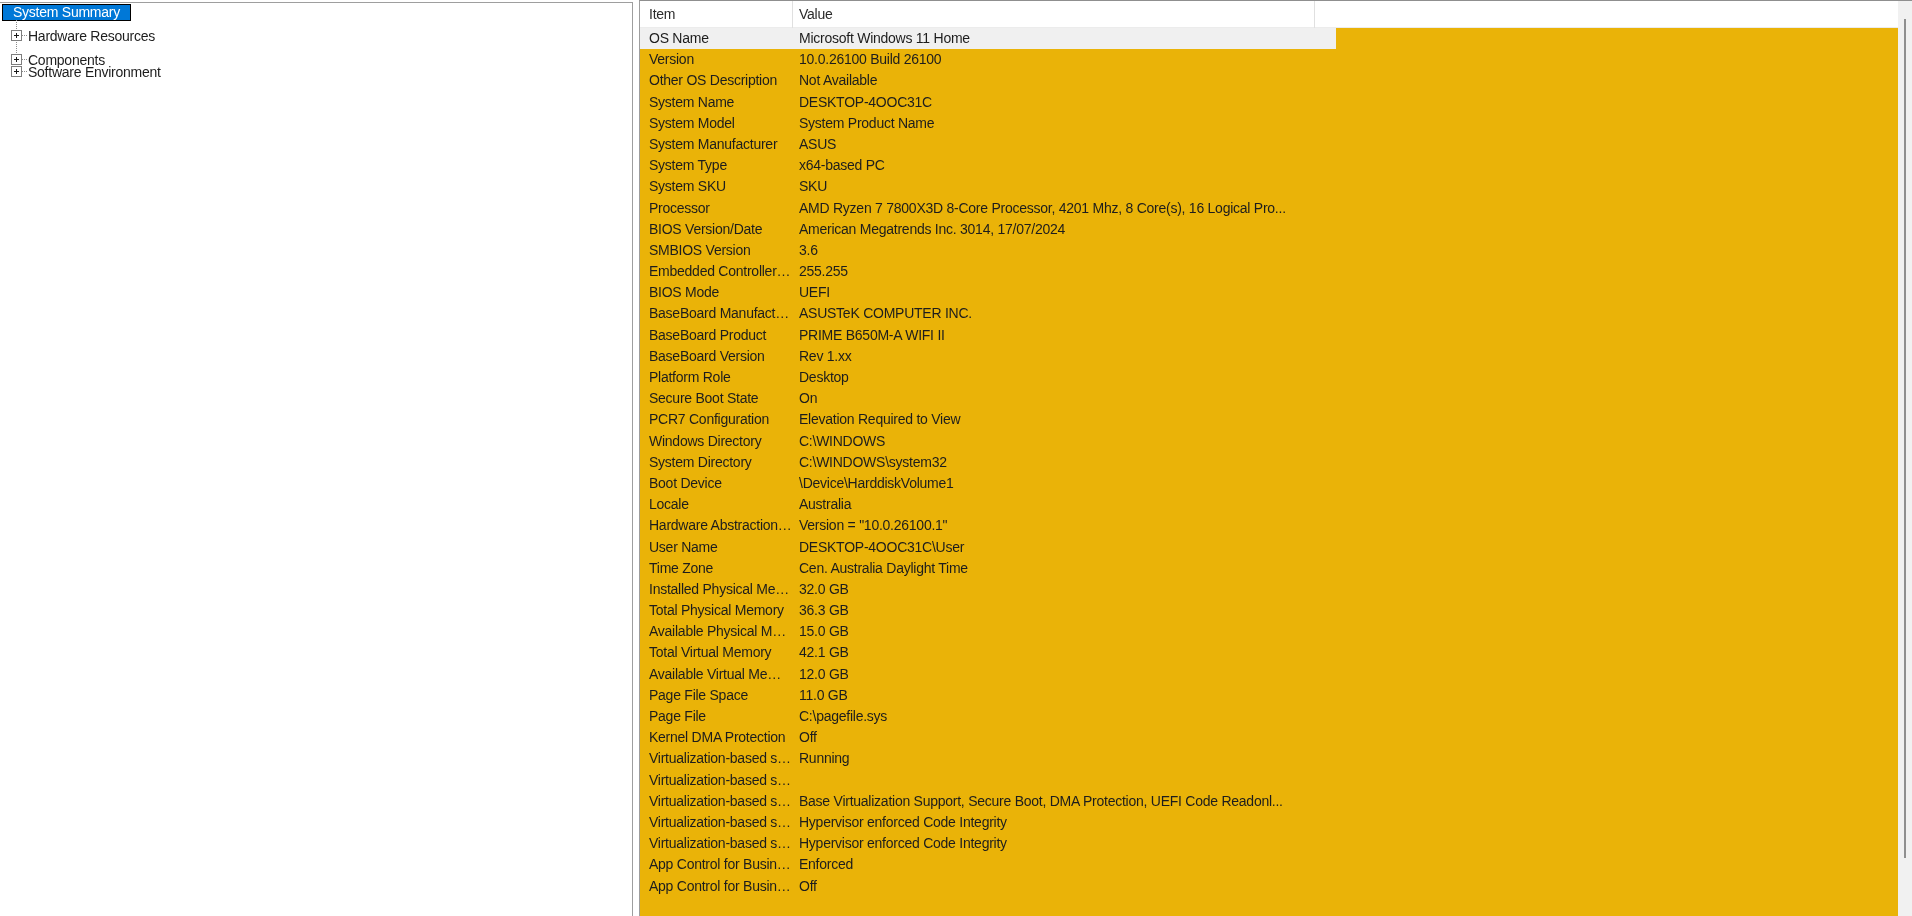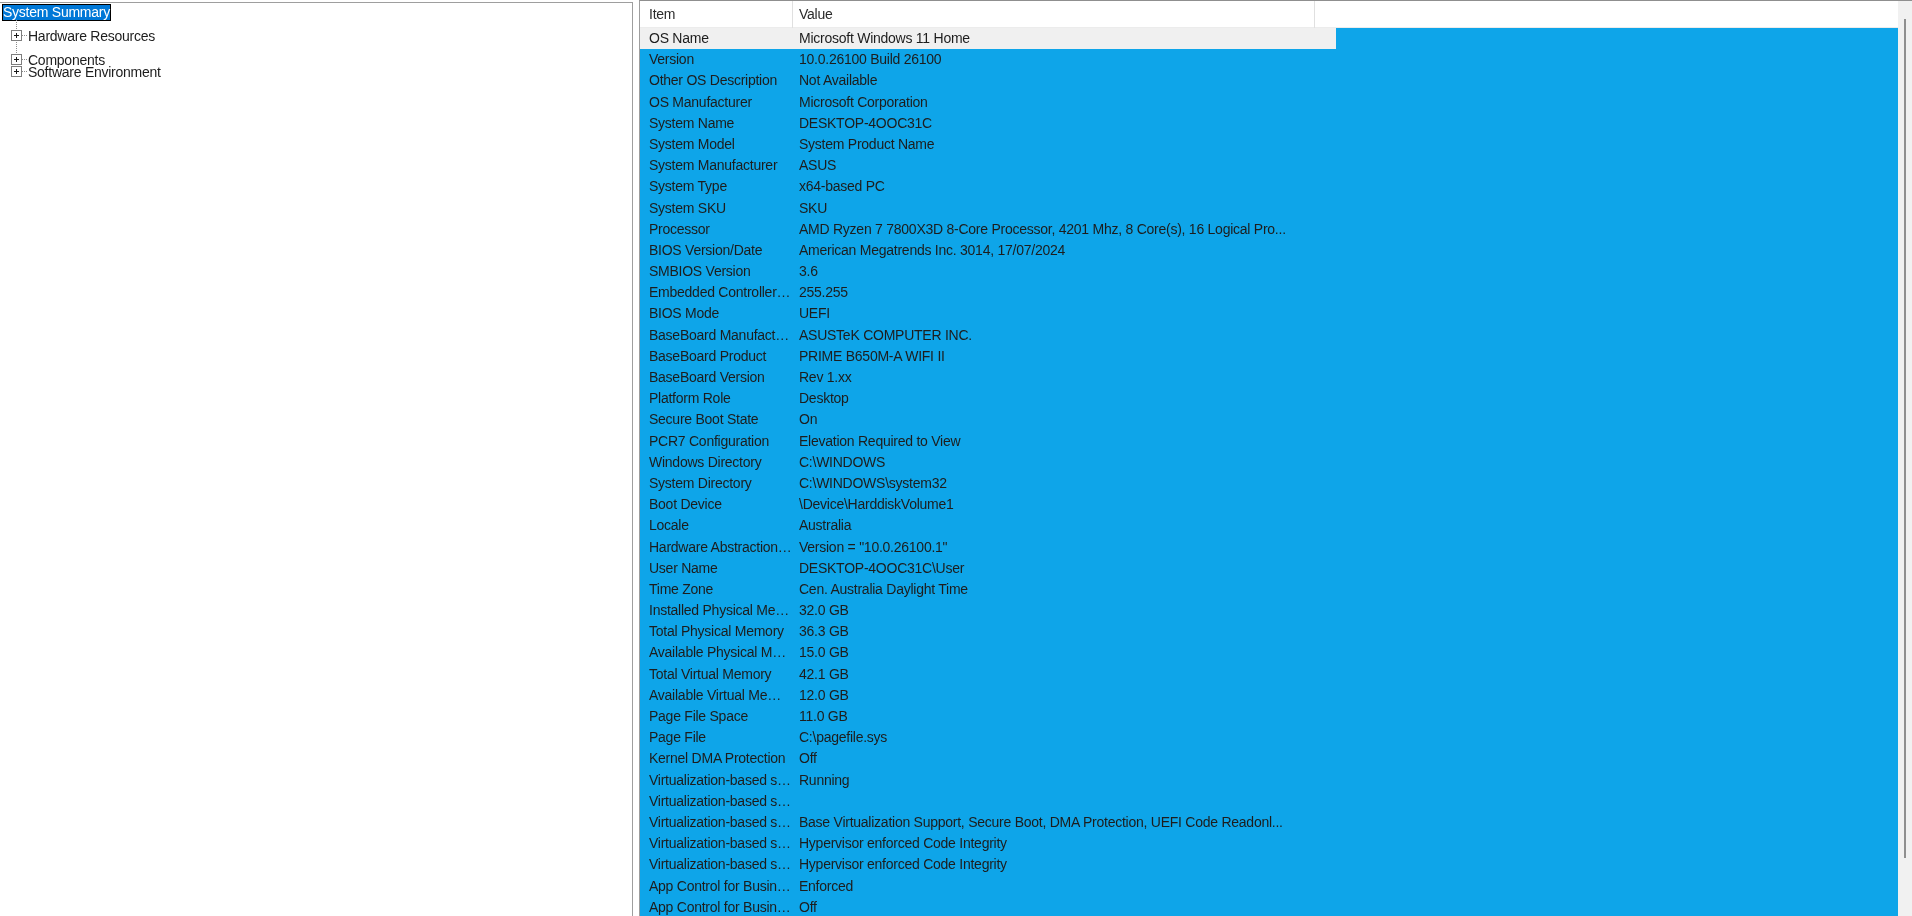--- a/index.html
+++ b/index.html
@@ -19,21 +19,21 @@
     font-family:"Liberation Sans",sans-serif;font-size:14px;letter-spacing:-0.25px;color:var(--text);
   }
 
   
   .tree-pane{
     position:absolute;left:0;top:2px;width:633px;height:914px;background:#fff;
     border-top:1px solid var(--pane-border);border-right:1px solid var(--pane-border);
   }
   .tree-selected{
     position:absolute;left:2px;top:1px;height:17px;line-height:15px;
-    padding:0 0;background:var(--sel-blue);color:#fff;border:1px solid #000;
+    padding:0 10px;background:var(--sel-blue);color:#fff;border:1px solid #000;
     white-space:nowrap;
   }
   .tree-vline{
     position:absolute;left:16px;top:17px;height:47px;width:0;
     border-left:1px dotted #8c8c8c;
   }
   .tree-row{position:absolute;left:0;height:18px;width:100%;}
   .tree-row .hstub{
     position:absolute;left:17px;top:8px;width:10px;height:0;border-top:1px dotted #8c8c8c;
   }
@@ -42,21 +42,21 @@
     border:1px solid #7e7e7e;background:#fff;
   }
   .plusbox .ph{position:absolute;left:2px;top:4px;width:5px;height:1px;background:#1a1a1a;}
   .plusbox .pv{position:absolute;left:4px;top:2px;width:1px;height:5px;background:#1a1a1a;}
   .tree-label{
     position:absolute;left:28px;top:0;line-height:18px;white-space:nowrap;
   }
 
   
   .list-pane{
-    position:absolute;left:639px;top:0;width:1273px;height:916px;background:#0ea5e9;
+    position:absolute;left:639px;top:0;width:1273px;height:916px;background:#eab308;
     border-left:1px solid var(--pane-border);border-top:1px solid #8f8f8f;
   }
   .lv-header{
     position:relative;height:27px;background:#fff;border-bottom:1px solid #ececec;
   }
   .lv-header .hcell{position:absolute;top:0;line-height:26px;color:#2b2b2b;white-space:nowrap;}
   .hcell.item{left:9px;}
   .hcell.value{left:159px;}
   .hdiv{position:absolute;top:0;width:1px;height:27px;background:var(--grid-line);}
   .hdiv.d1{left:152px;}
@@ -132,24 +132,20 @@
         </div>
         <div class="lv-row">
           <div class="c-item">Version</div>
           <div class="c-value">10.0.26100 Build 26100</div>
         </div>
         <div class="lv-row">
           <div class="c-item">Other OS Description</div>
           <div class="c-value">Not Available</div>
         </div>
         <div class="lv-row">
-          <div class="c-item">OS Manufacturer</div>
-          <div class="c-value">Microsoft Corporation</div>
-        </div>
-        <div class="lv-row">
           <div class="c-item">System Name</div>
           <div class="c-value">DESKTOP-4OOC31C</div>
         </div>
         <div class="lv-row">
           <div class="c-item">System Model</div>
           <div class="c-value">System Product Name</div>
         </div>
         <div class="lv-row">
           <div class="c-item">System Manufacturer</div>
           <div class="c-value">ASUS</div>

